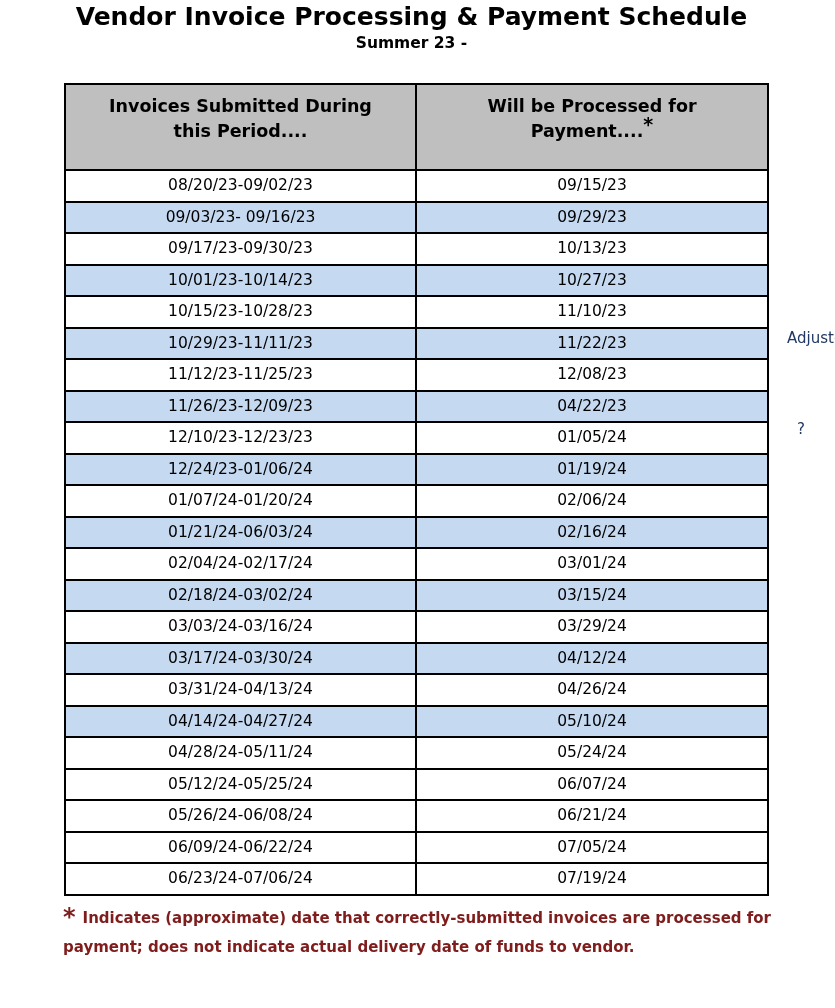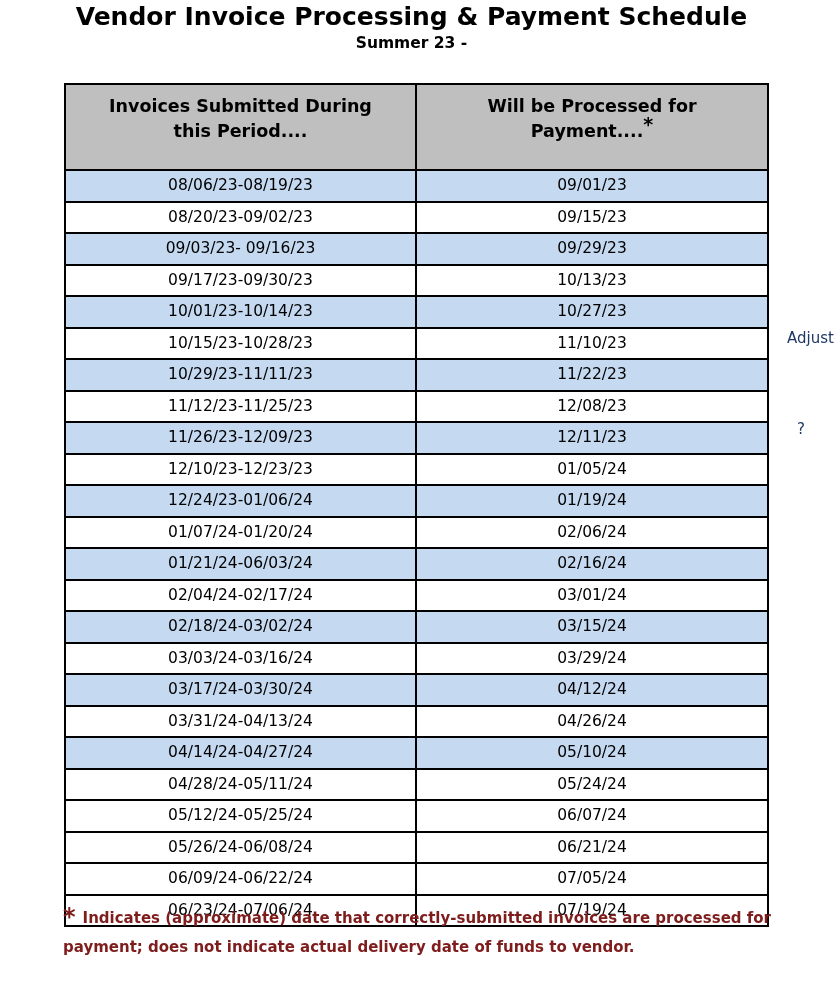--- a/index.html
+++ b/index.html
@@ -154,24 +154,20 @@
           <span class="hdr-inner">
             <span class="hdr-line">Will be Processed for</span>
             <span class="hdr-line">
               <span>Payment....</span><span class="star-sup">*</span>
             </span>
           </span>
         </th>
       </tr>
     </thead>
     <tbody id="schedule-body">
-        <tr class="shade">
-          <td>08/06/23-08/19/23</td>
-          <td>09/01/23</td>
-        </tr>
         <tr class="plain">
           <td>08/20/23-09/02/23</td>
           <td>09/15/23</td>
         </tr>
         <tr class="shade">
           <td>09/03/23- 09/16/23</td>
           <td>09/29/23</td>
         </tr>
         <tr class="plain">
           <td>09/17/23-09/30/23</td>
@@ -188,21 +184,21 @@
         <tr class="shade">
           <td>10/29/23-11/11/23</td>
           <td>11/22/23</td>
         </tr>
         <tr class="plain">
           <td>11/12/23-11/25/23</td>
           <td>12/08/23</td>
         </tr>
         <tr class="shade">
           <td>11/26/23-12/09/23</td>
-          <td>12/11/23</td>
+          <td>04/22/23</td>
         </tr>
         <tr class="plain">
           <td>12/10/23-12/23/23</td>
           <td>01/05/24</td>
         </tr>
         <tr class="shade">
           <td>12/24/23-01/06/24</td>
           <td>01/19/24</td>
         </tr>
         <tr class="plain">

